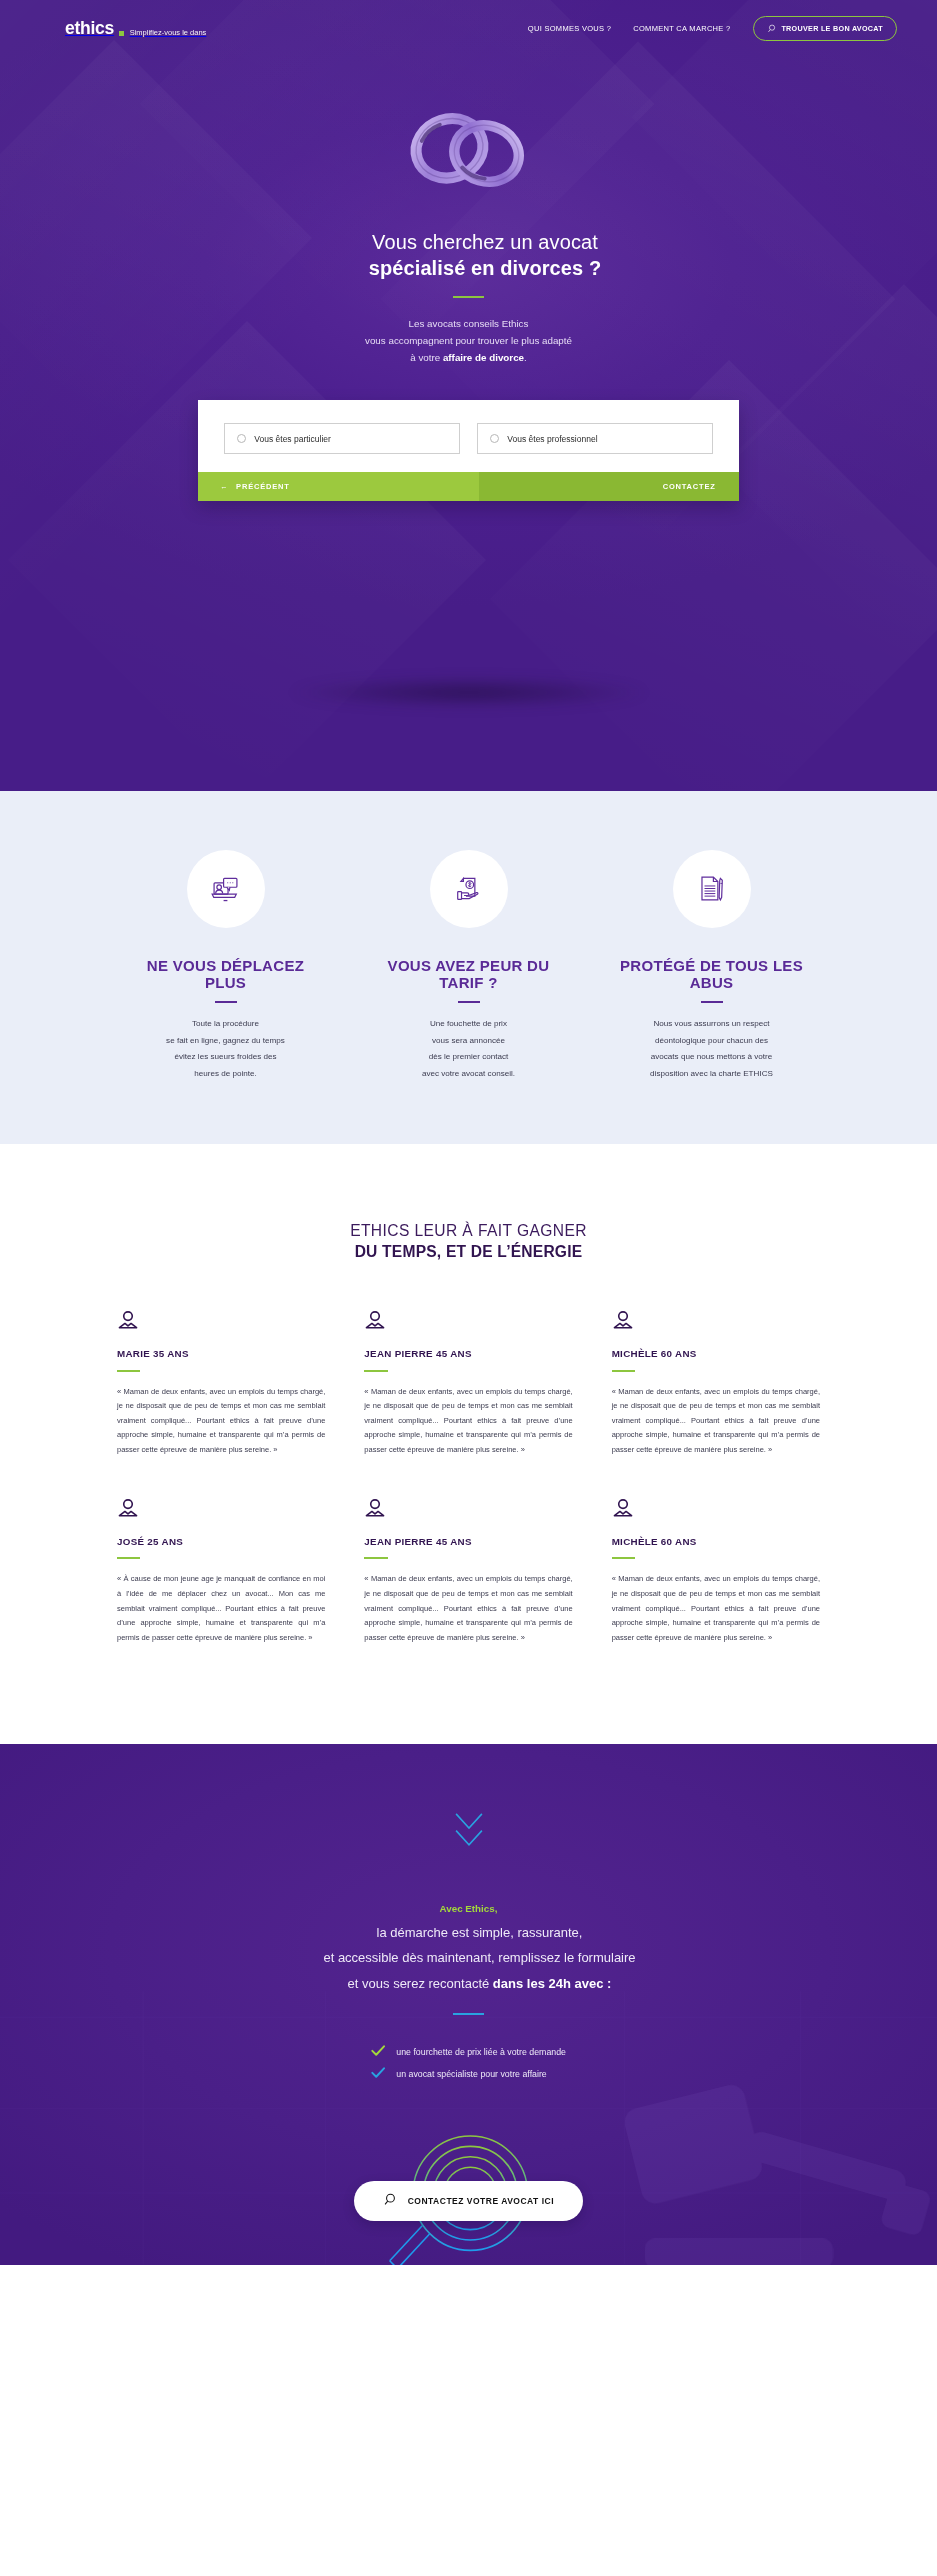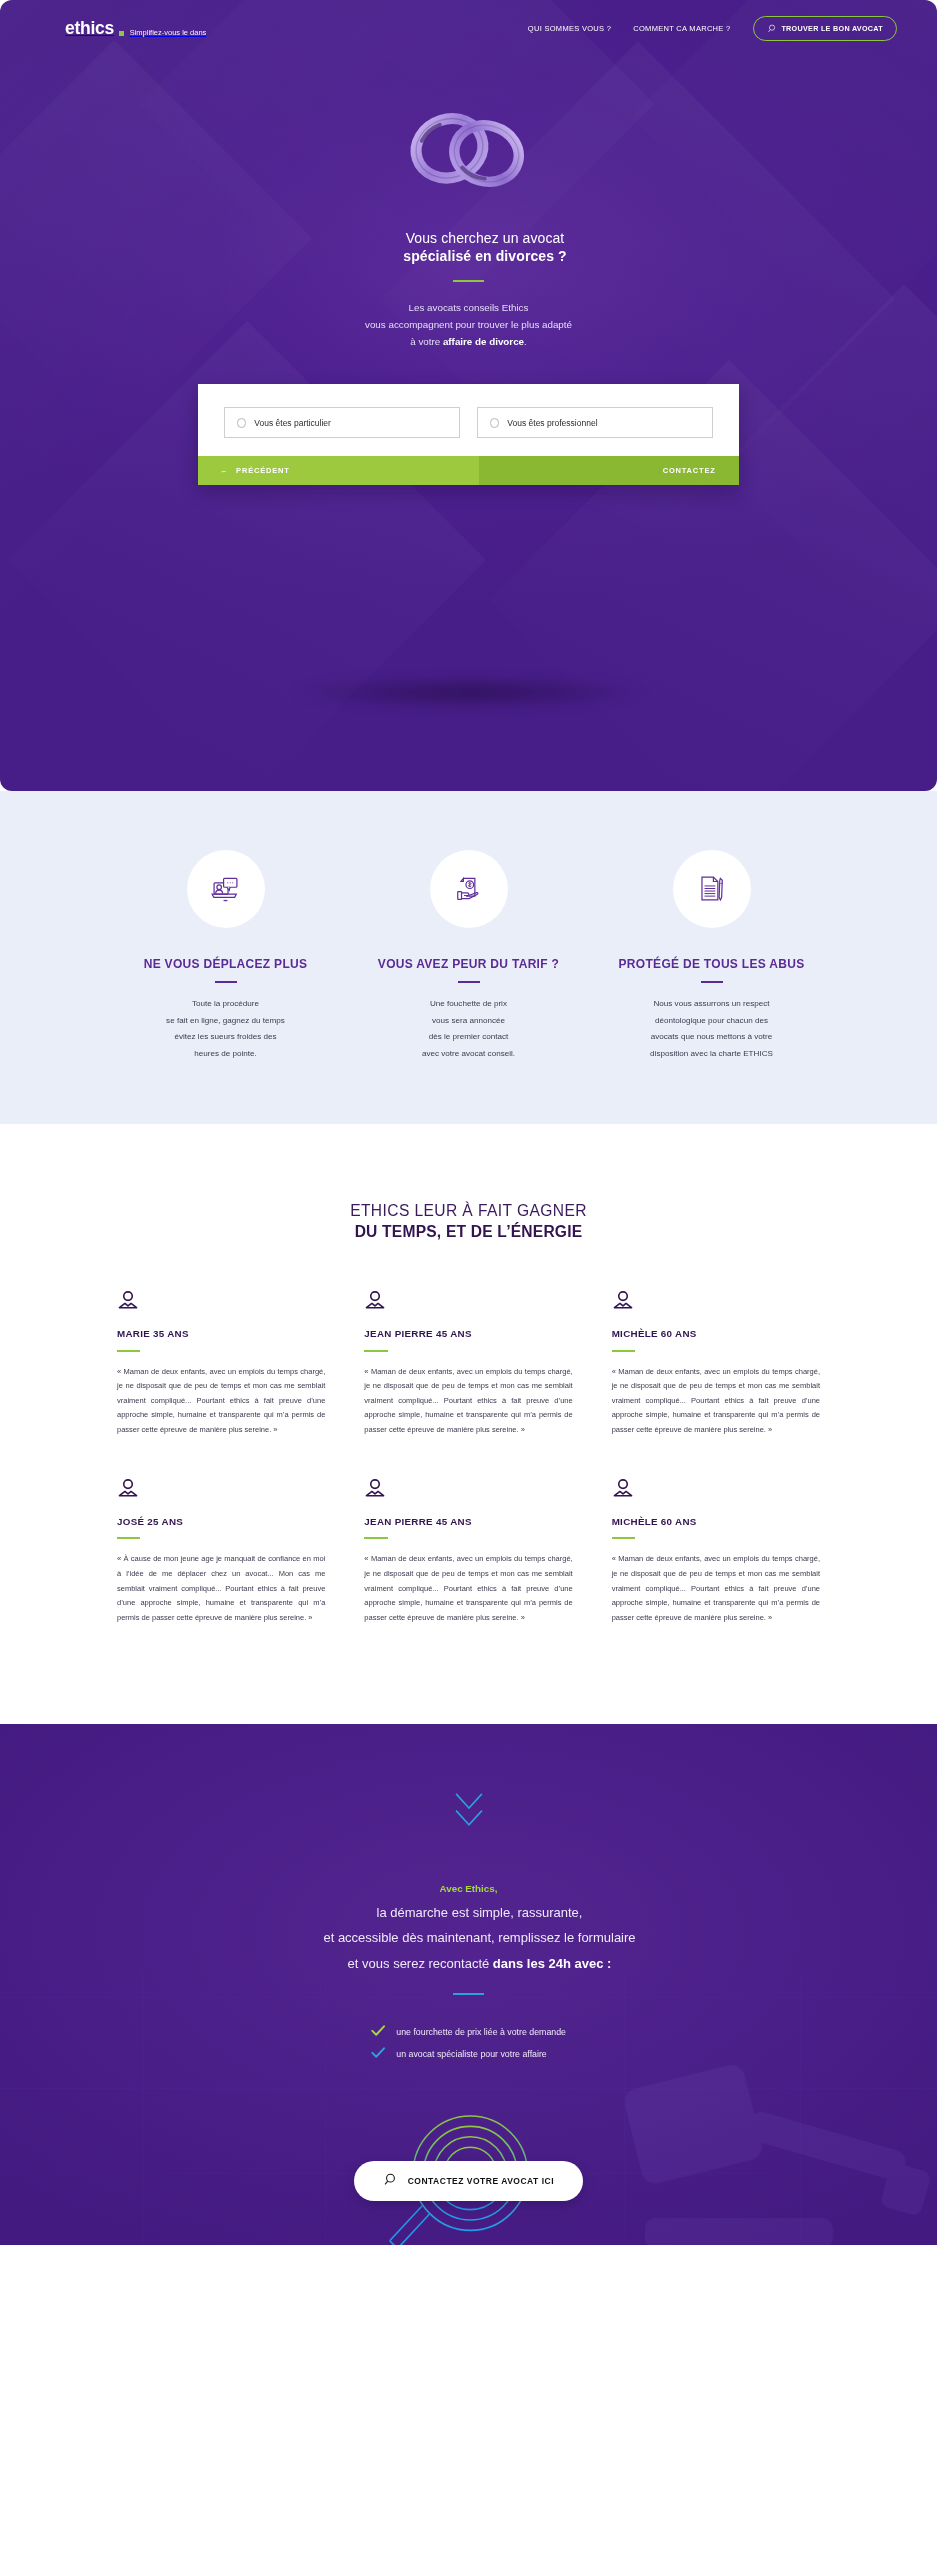--- a/index.html
+++ b/index.html
@@ -14,21 +14,20 @@
   
   .hero {
     position:relative;
     width:937px;
     height:791px;
     background:
       linear-gradient(135deg, rgba(255,255,255,0.035) 0%, rgba(255,255,255,0) 38%),
       radial-gradient(ellipse 586px 338px at 50% 34%, #5a2a9a 0%, #4d2090 45%, #471d88 100%),
       #4a1f8c;
     overflow:hidden;
-    border-radius:12px;
   }
   .hero-bg-shapes { position:absolute; inset:0; overflow:hidden; pointer-events:none; }
   .hero-bg-shapes .dia {
     position:absolute;
     background:linear-gradient(160deg, rgba(255,255,255,0.035), rgba(255,255,255,0));
     transform:rotate(45deg);
   }
   .d1 { width:280px; height:280px; left:-26px; top:98px; }
   .d2 { width:364px; height:364px; left:215px; top:-78px; }
   .d3 { width:364px; height:364px; left:456px; top:117px; }
@@ -73,21 +72,21 @@
   
   .rings-wrap {
     position:relative; z-index:3;
     margin:47px auto 0; width:169px; height:98px;
     display:flex; align-items:center; justify-content:center;
   }
 
   
   .hero-copy { position:relative; z-index:3; text-align:center; margin-top:27px; }
   .hero-h1 {
-    color:#ffffff; font-size:14px; font-weight:300; letter-spacing:0.1px;
+    color:#ffffff; font-size:20px; font-weight:300; letter-spacing:0.1px;
     line-height:1.32;
     padding-left:33px;
   }
   .hero-h1 strong { font-weight:bold; display:block; }
   .hero-rule {
     width:31px; height:2px; background:#8dc63f; margin:14.3px auto 0;
   }
   .hero-sub {
     margin-top:18px; color:#e6dcf5; font-size:9.8px; line-height:1.72;
     font-weight:300;
@@ -139,21 +138,21 @@
   .features-row {
     display:flex; max-width:729px; margin:0 auto; gap:0;
   }
   .feature { flex:1; text-align:center; padding:0 26px; }
   .feature-circle {
     width:78px; height:78px; border-radius:50%;
     background:#ffffff; margin:0 auto 29px;
     display:flex; align-items:center; justify-content:center;
   }
   .feature-title {
-    color:#5a2a96; font-size:12px; font-weight:bold; letter-spacing:0.3px;
+    color:#5a2a96; font-size:15px; font-weight:bold; letter-spacing:0.3px;
   }
   .feature-rule { width:22px; height:1.6px; background:#5a2a96; margin:10.4px auto 13px; }
   .feature-text {
     color:#3b3b4f; font-size:8.1px; line-height:2.05; font-weight:400;
   }
 
   
   .testi { background:#fff; padding:78px 0 98px; }
   .testi-head { text-align:center; margin-bottom:49px; }
   .testi-h2-light {

